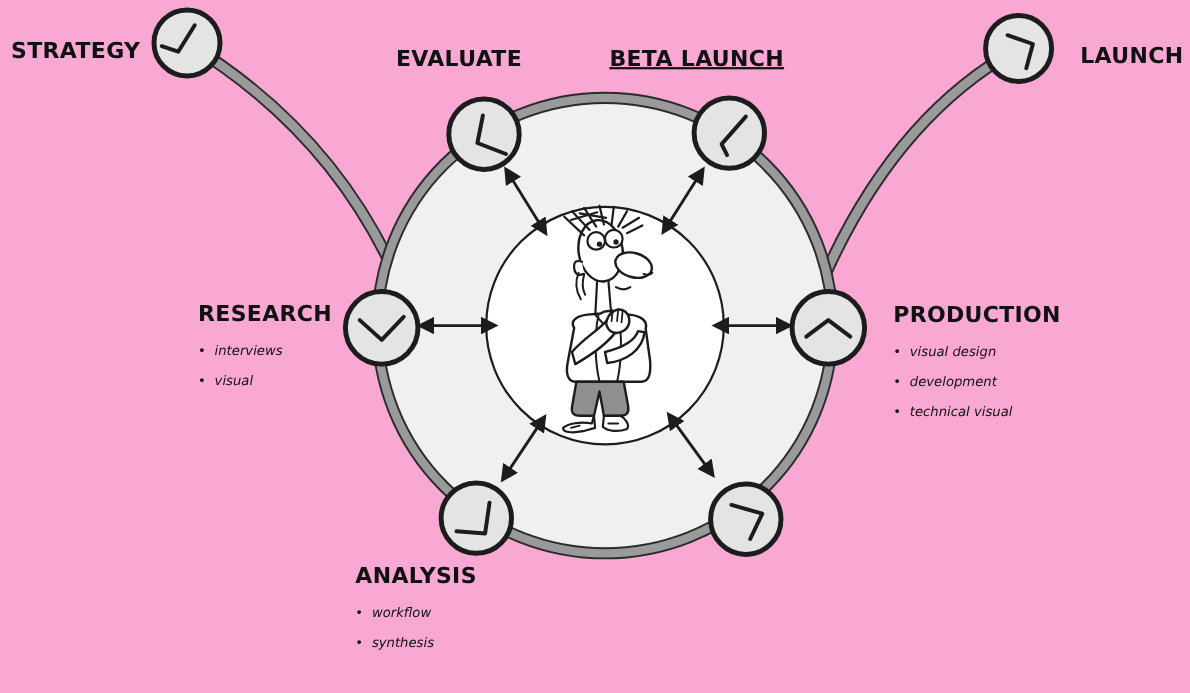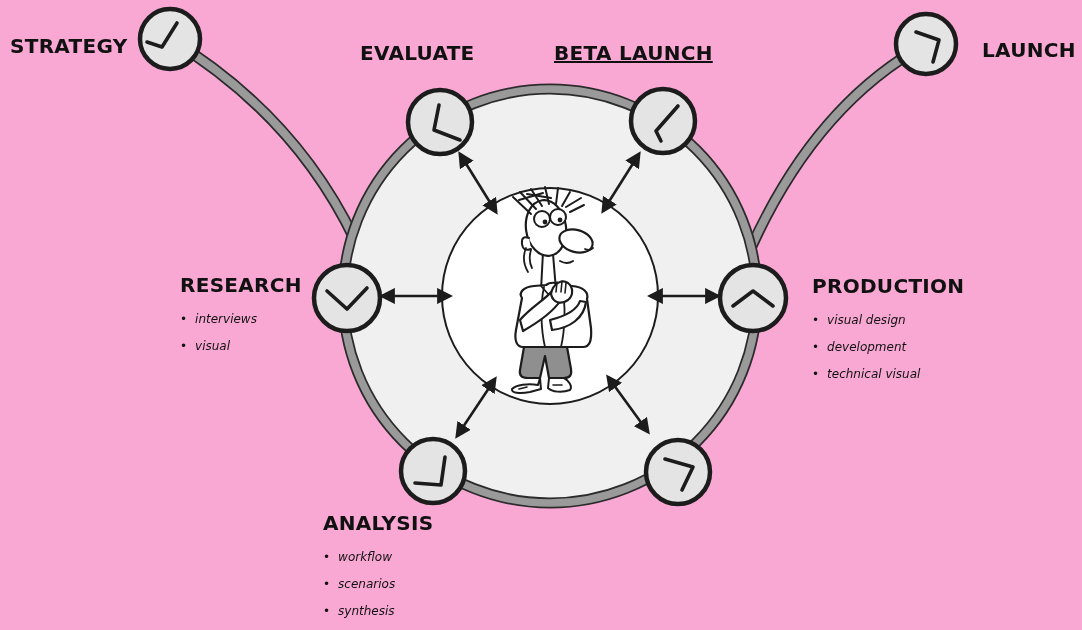--- a/index.html
+++ b/index.html
@@ -170,19 +170,18 @@
         <div class="bullet-item">visual design</div>
         <div class="bullet-item">development</div>
         <div class="bullet-item">technical visual</div>
       </div>
   </div>
 
   <div class="stage-block" style="left:288px;top:511px;margin-left:35px;">
     <div class="stage-heading">ANALYSIS</div>
     <div class="bullet-list">
         <div class="bullet-item">workflow</div>
-        <div class="bullet-item">scenarios</div>
         <div class="bullet-item">synthesis</div>
       </div>
   </div>
 
 
 </div>
 
 </body></html>

